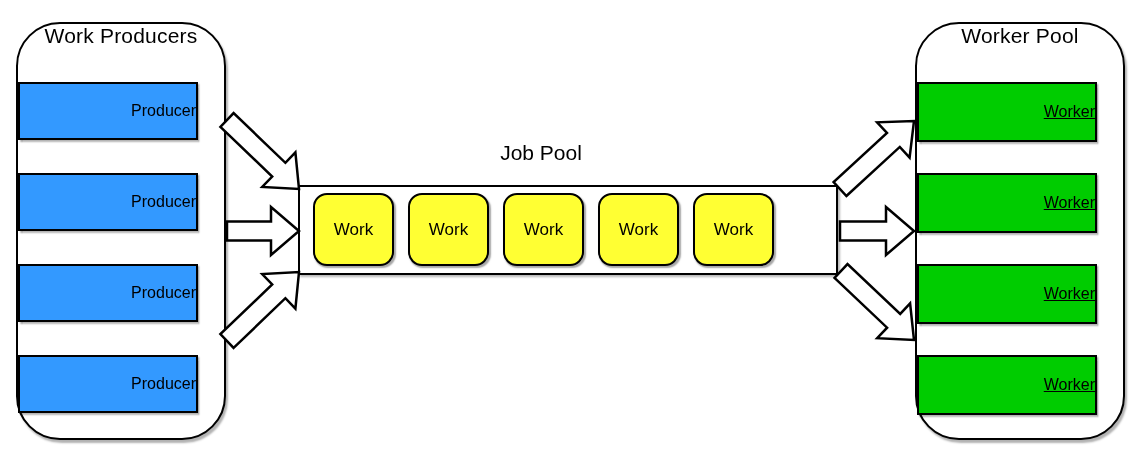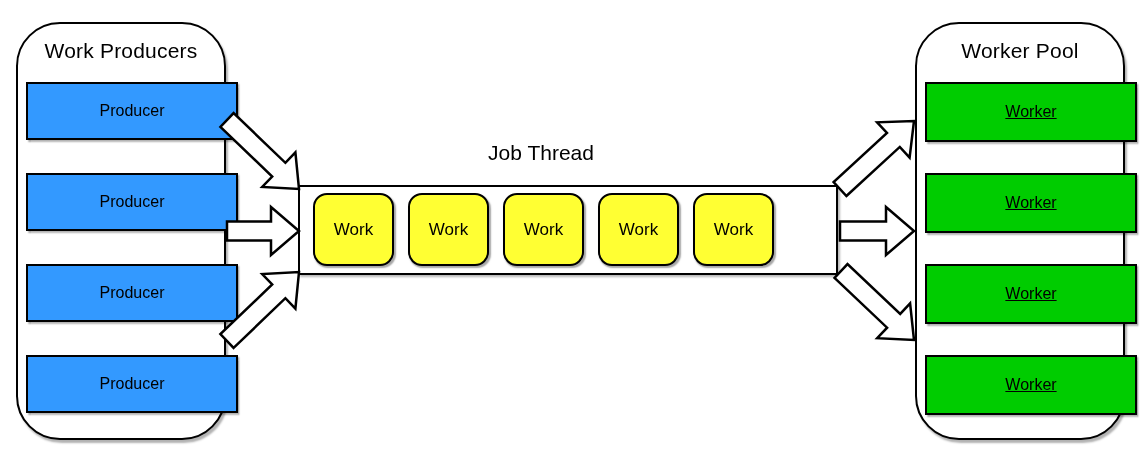--- a/index.html
+++ b/index.html
@@ -13,27 +13,27 @@
   .canvas { position: absolute; inset: 0; width: 1142px; height: 462px; }
 
   
   .group {
     position: absolute; top: 22px; width: 210px; height: 418px;
     background: #fff; border: 2.5px solid #000; border-radius: 44px;
     box-shadow: 2px 3px 2px rgba(0,0,0,0.30);
   }
   .group.left  { left: 16px; }
   .group.right { left: 915px; }
-  .group-title { text-align: center; font-size: 21px; padding-top: 15px; letter-spacing: 0.2px; }
+  .group-title { text-align: center; font-size: 21px; letter-spacing: 0.2px; }
 
   
   .node {
-    position: absolute; left: 8px; width: 212px;
+    position: absolute; left: 0; width: 180px;
     border: 2px solid #000;
-    display: flex; align-items: center; justify-content: center;
+    display: flex; align-items: center; justify-content: flex-end;
     font-size: 16px;
     box-shadow: 1.5px 2px 1.5px rgba(0,0,0,0.35);
   }
   .producer { background: var(--producer-fill); height: 58px; }
   .worker   { background: var(--worker-fill);   height: 60px; text-decoration: underline; }
   .pos0 { top: 58px; }  .pos1 { top: 149px; }
   .pos2 { top: 240px; } .pos3 { top: 331px; }
 
   
   .queue-title {
@@ -76,21 +76,21 @@
       <span>Producer</span>
     </div>
     <div class="node producer pos2">
       <span>Producer</span>
     </div>
     <div class="node producer pos3">
       <span>Producer</span>
     </div>
   </div>
 
-  <div class="queue-title">Job Thread</div>
+  <div class="queue-title">Job Pool</div>
   <div class="queue">
     <div class="work q0">
       <span>Work</span>
     </div>
     <div class="work q1">
       <span>Work</span>
     </div>
     <div class="work q2">
       <span>Work</span>
     </div>

